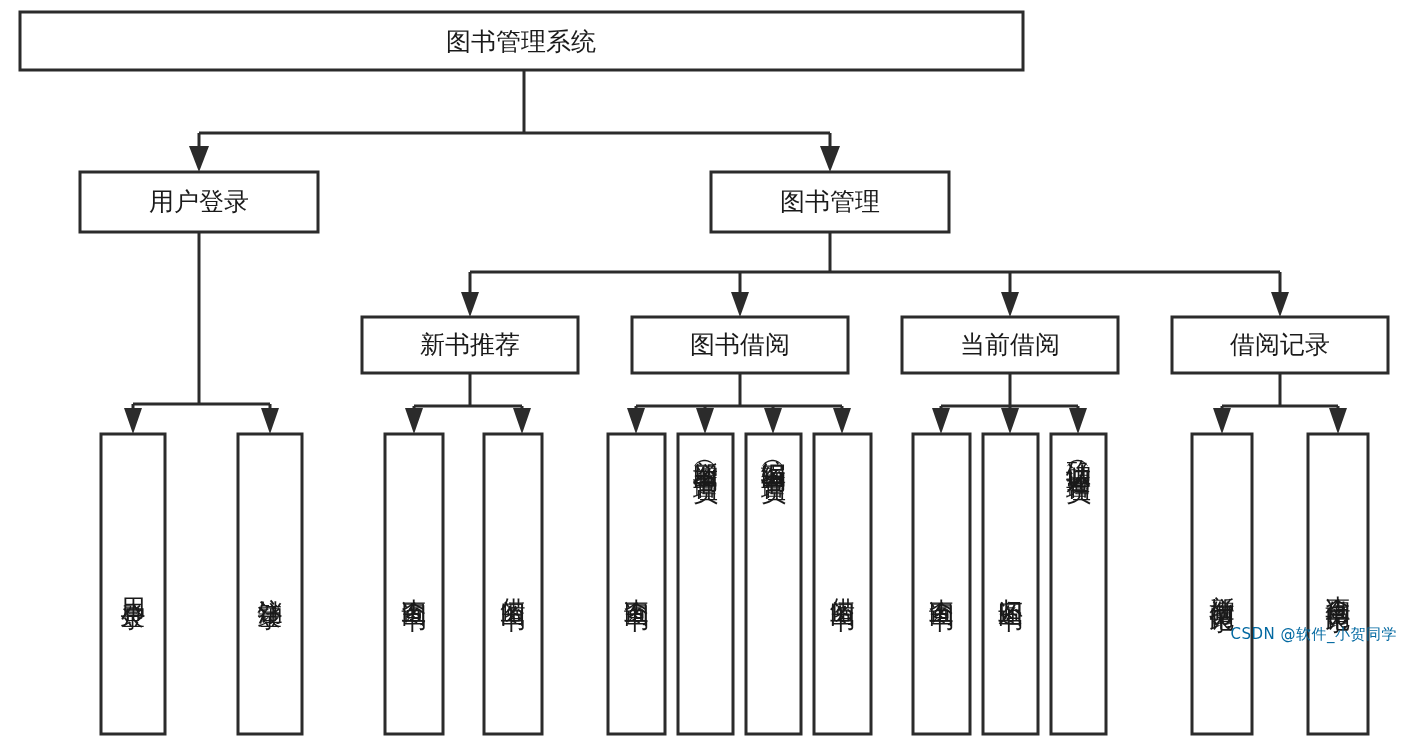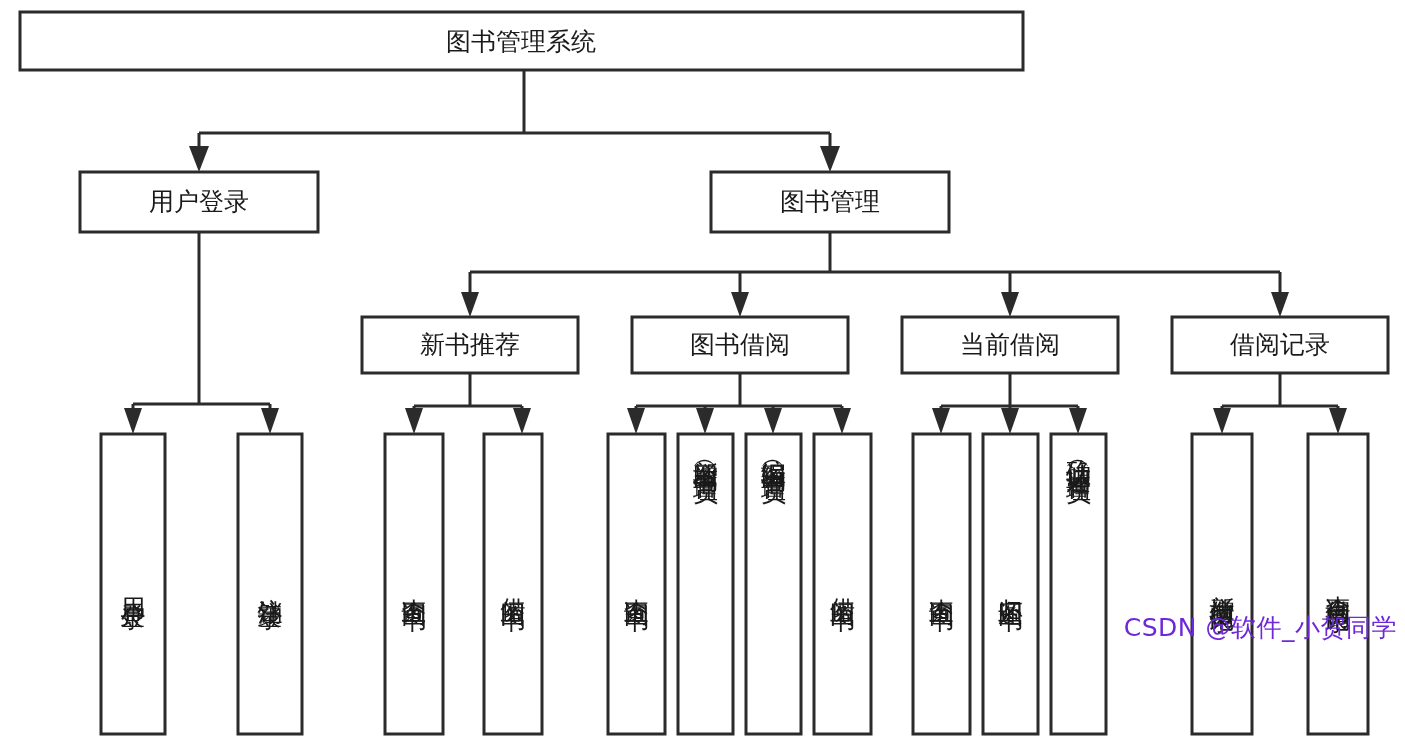--- a/index.html
+++ b/index.html
@@ -64,22 +64,22 @@
     line-height: 1;
     color: #1a1a1a;
     letter-spacing: 3px;
     white-space: nowrap;
   }
   .watermark {
     position: absolute;
     right: 8px;
     bottom: 4px;
     font-family: "DejaVu Sans", "Liberation Sans", sans-serif;
-    font-size: 25px;
-    color: #6d28d9;
+    font-size: 15px;
+    color: #0369a1;
     letter-spacing: 0.5px;
     white-space: nowrap;
   }
 </style>
 </head>
 <body>
 
 <div id="diagram-root">
 
   <svg class="flow" viewBox="0 0 1405 747">

